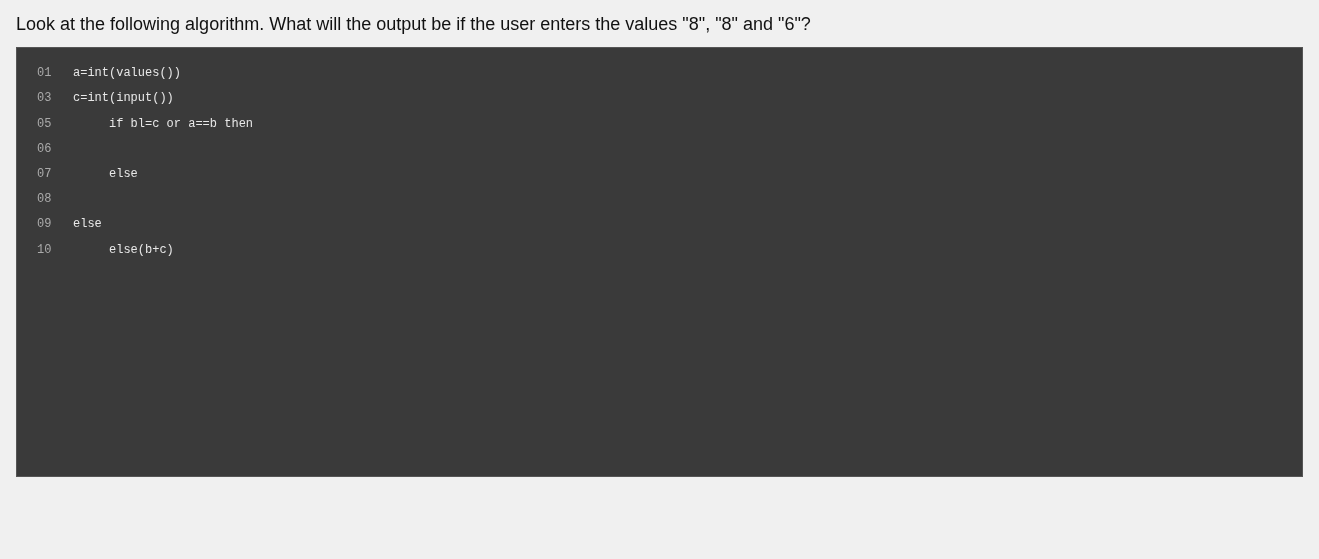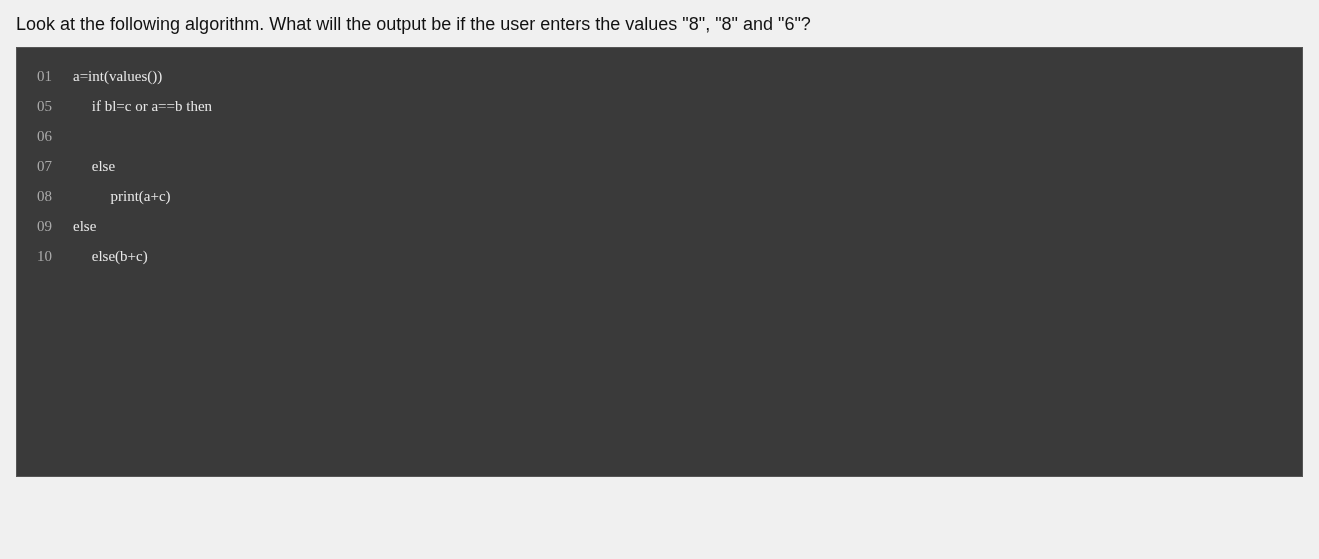--- a/index.html
+++ b/index.html
@@ -36,22 +36,22 @@
       border: 1px solid #555;
       padding: 16px 20px;
       width: 100%;
       min-height: 430px;
     }
 
     .code-line {
       display: flex;
       align-items: flex-start;
       margin-bottom: 6px;
-      font-family: Liberation Serif, serif;
-      font-size: 15px;
+      font-family: Liberation Mono, monospace;
+      font-size: 12px;
       color: #e0e0e0;
       line-height: 1.6;
     }
 
     .line-number {
       color: #aaa;
       min-width: 36px;
       display: inline-block;
       user-select: none;
     }
@@ -65,33 +65,36 @@
 <body>
 
 <div class="page-container">
   <div class="question-text">Look at the following algorithm. What will the output be if the user enters the values "8", "8" and "6"?</div>
   <div class="code-block" id="code-block-container">
   <div class="code-line">
         <span class="line-number">01</span>
         <span class="code-content">a=int(values())</span>
       </div>
       <div class="code-line">
+        <span class="line-number">03</span>
+        <span class="code-content">c=int(input())</span>
+      </div>
+      <div class="code-line">
         <span class="line-number">05</span>
         <span class="code-content">     if bl=c or a==b then</span>
       </div>
       <div class="code-line">
         <span class="line-number">06</span>
       </div>
       <div class="code-line">
         <span class="line-number">07</span>
         <span class="code-content">     else</span>
       </div>
       <div class="code-line">
         <span class="line-number">08</span>
-        <span class="code-content">          print(a+c)</span>
       </div>
       <div class="code-line">
         <span class="line-number">09</span>
         <span class="code-content">else</span>
       </div>
       <div class="code-line">
         <span class="line-number">10</span>
         <span class="code-content">     else(b+c)</span>
       </div>
     </div>

